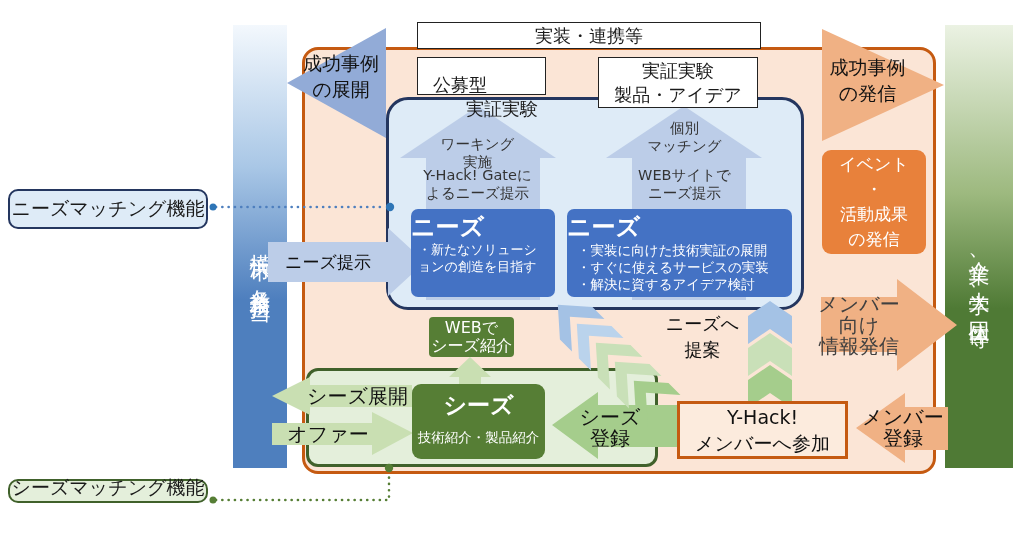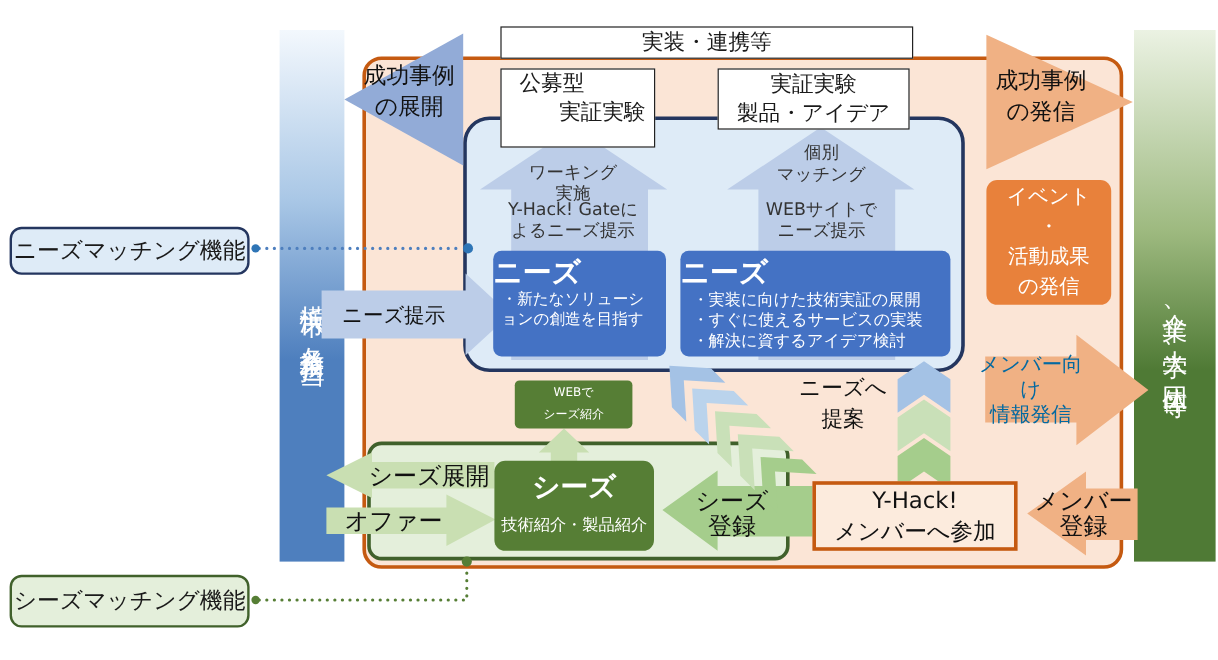--- a/index.html
+++ b/index.html
@@ -120,21 +120,21 @@
     <circle cx="213" cy="207" r="3.5" fill="#2e75b6"></circle>
     <circle cx="390" cy="207" r="4.2" fill="#2e75b6"></circle>
     <path class="dotline dot-green" d="M216,500 L389,500 L389,472"></path>
     <circle cx="213" cy="500" r="3.5" fill="#567e35"></circle>
     <circle cx="389" cy="468" r="4.2" fill="#567e35"></circle>
   </svg>
 
   <div class="abs z2 white-box flexc" style="left:417px;top:22px;width:344px;height:27px;">
     <span>実装・連携等</span>
   </div>
-  <div class="abs z2 white-box" style="left:417px;top:57px;width:129px;height:66px;padding-top:0;">
+  <div class="abs z2 white-box" style="left:417px;top:57px;width:129px;height:38px;padding-top:16px;font-family:Liberation Mono, monospace;">
     <div style="padding-left:15px;">公募型</div>
     <div style="text-align:right;padding-right:7px;">実証実験</div>
   </div>
   <div class="abs z2 white-box flexc" style="left:598px;top:57px;width:160px;height:51px;">
     <div>実証実験</div>
     <div>製品・アイデア</div>
   </div>
 
   <div class="abs z3 ann ann14" style="left:425px;top:136px;width:105px;">
     <div>ワーキング</div>
@@ -165,21 +165,21 @@
   </div>
 
   <div class="abs z3 lbl19 flexc" style="left:293px;top:48px;width:96px;height:56px;">
     <span>成功事例</span>
     <span>の展開</span>
   </div>
   <div class="abs z3 lbl17 flexc" style="left:272px;top:250px;width:112px;height:24px;">
     <span>ニーズ提示</span>
   </div>
 
-  <div class="abs z2 green-solid flexc" style="left:429px;top:317px;width:98px;height:40px;border-radius:4px;font-size:10px;line-height:18px;">
+  <div class="abs z2 green-solid flexc" style="left:429px;top:317px;width:85px;height:40px;border-radius:4px;font-size:16px;line-height:18px;">
     <span>WEBで</span>
     <span>シーズ紹介</span>
   </div>
   <div class="abs z2 green-solid" style="left:412px;top:384px;width:133px;height:75px;border-radius:9px;">
     <div style="font-size:23px;font-weight:bold;text-align:center;margin-top:6px;">シーズ</div>
     <div style="font-size:13.5px;text-align:center;margin-top:8px;">技術紹介・製品紹介</div>
   </div>
   <div class="abs z3 lbl16 flexc" style="left:305px;top:385px;width:105px;height:22px;">
     <span>シーズ展開</span>
   </div>
@@ -198,33 +198,33 @@
   <div class="abs z3 lbl19 flexc" style="left:820px;top:52px;width:95px;height:56px;">
     <span>成功事例</span>
     <span>の発信</span>
   </div>
   <div id="event-box" class="abs z2 flexc" style="left:822px;top:150px;width:104px;height:104px;">
     <div>イベント</div>
     <div>・</div>
     <div>活動成果</div>
     <div>の発信</div>
   </div>
-  <div class="abs z3 flexc" style="left:814px;top:303px;width:90px;height:44px;font-size:17px;line-height:21px;text-align:center;color:#0369a1;">
+  <div class="abs z3 flexc" style="left:814px;top:303px;width:90px;height:44px;font-size:20px;line-height:21px;text-align:center;color:#404040;">
     <span>メンバー向け</span>
     <span>情報発信</span>
   </div>
   <div id="yhack-box" class="abs z2 flexc" style="left:677px;top:401px;width:171px;height:58px;">
     <span>Y-Hack!</span>
     <span>メンバーへ参加</span>
   </div>
   <div class="abs z3 lbl16 flexc" style="left:858px;top:407px;width:90px;height:42px;">
     <span>メンバー</span>
     <span>登録</span>
   </div>
 
   <div id="needs-callout" class="abs z2 callout" style="left:8px;top:189px;width:200px;height:40px;">
     <span>ニーズマッチング機能</span>
   </div>
-  <div id="seeds-callout" class="abs z2 callout" style="left:8px;top:479px;width:200px;height:44px;">
+  <div id="seeds-callout" class="abs z2 callout" style="left:8px;top:479px;width:200px;height:24px;align-items:flex-end;">
     <span>シーズマッチング機能</span>
   </div>
 
 </div>
 
 </body></html>

